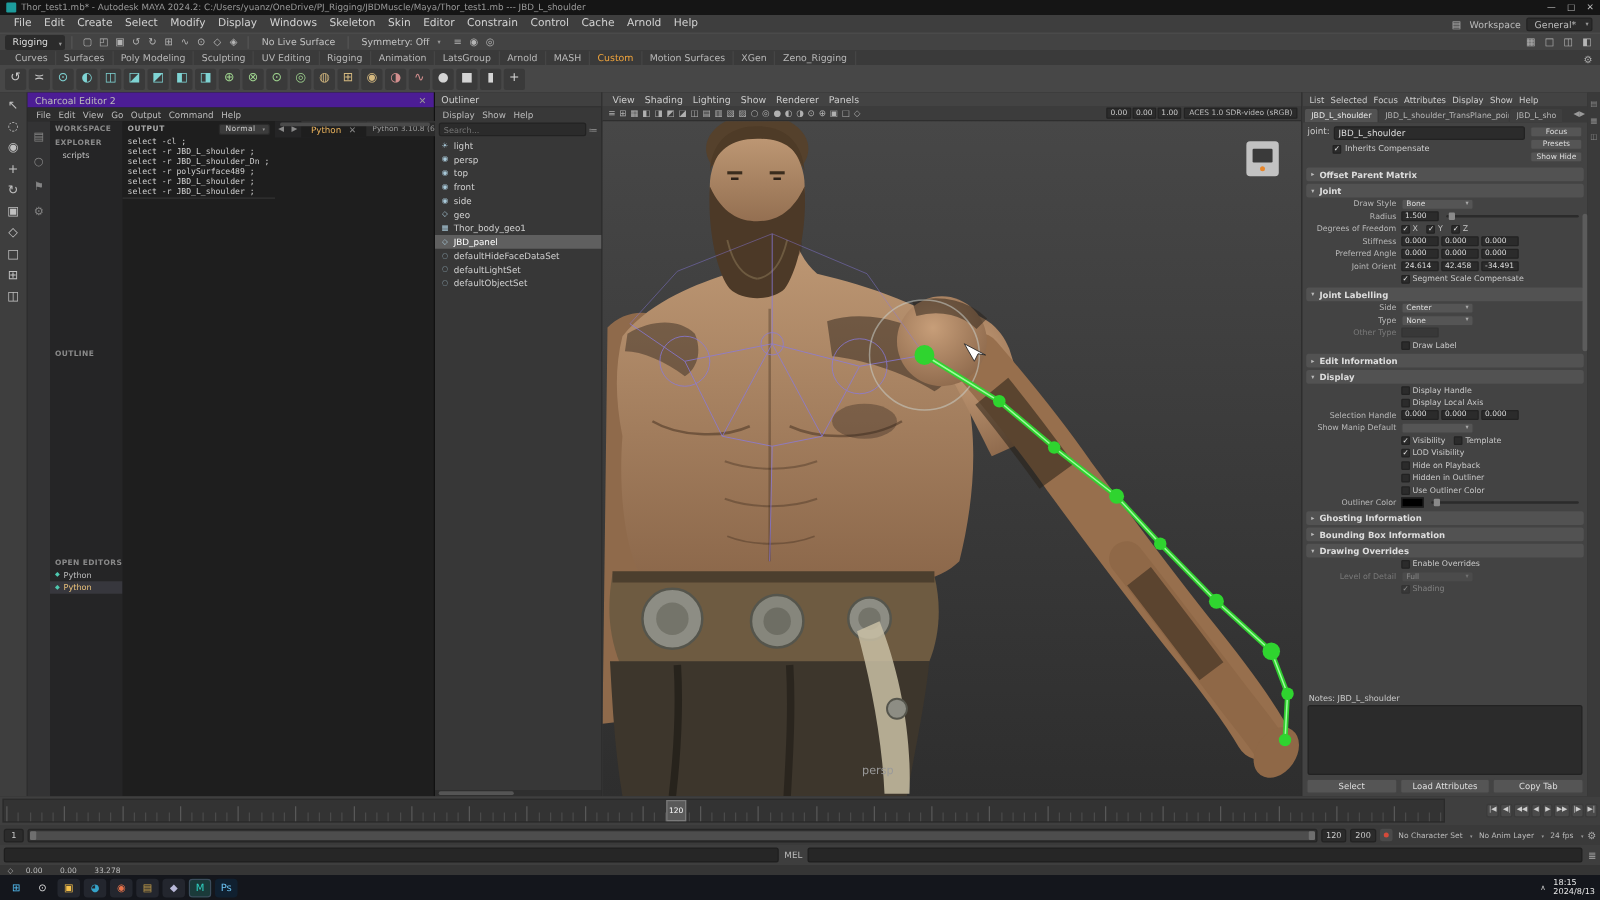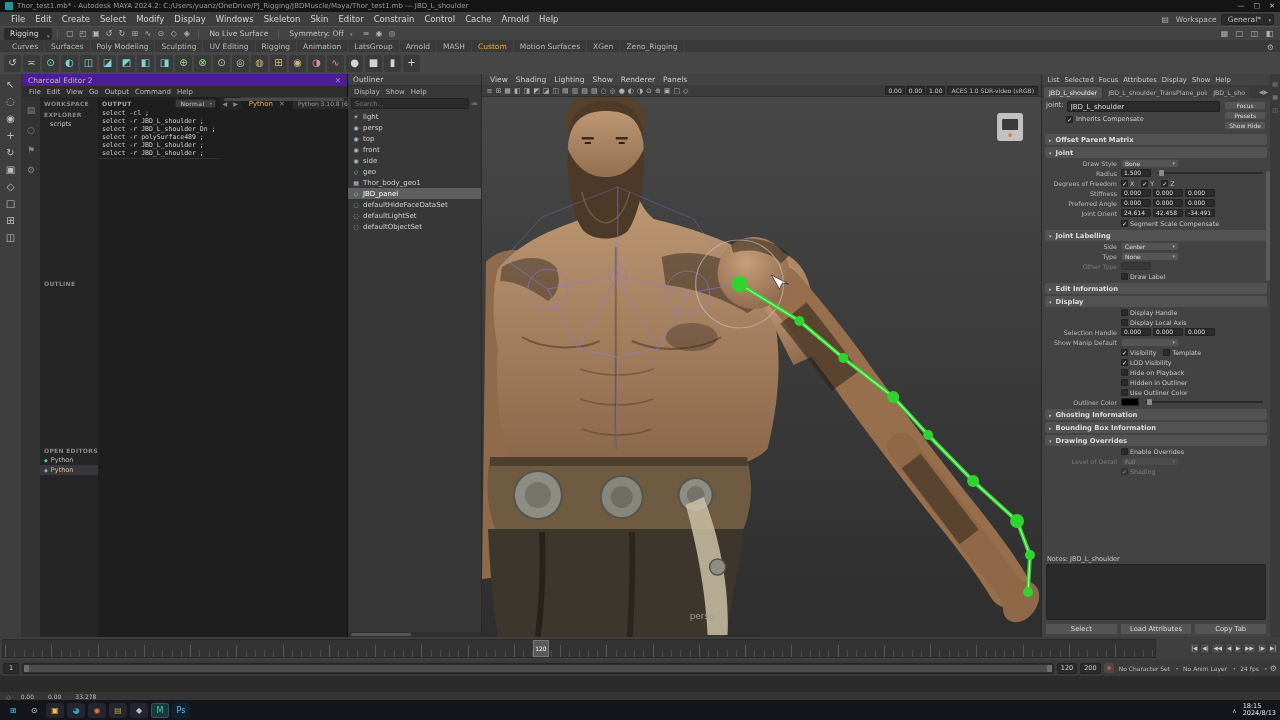--- a/index.html
+++ b/index.html
@@ -1029,20 +1029,26 @@
     </div>
     <span class="rs-field">120</span>
     <span class="rs-field">200</span>
     <span class="autokey"></span>
     <span class="rs-label">No Character Set</span>
     <span class="rs-label">No Anim Layer</span>
     <span class="rs-label">24 fps</span>
     <span class="gear">⚙</span>
   </div>
 
+  <div id="command-line" class="abs">
+    <div class="cmd-field"></div>
+    <span class="cmd-label">MEL</span>
+    <div class="cmd-field"></div>
+    <span class="cmd-icon">≣</span>
+  </div>
 
   <div id="help-line" class="abs">
     <span>◇</span>
     <span id="help-values" style="display:flex;gap:14px">
         <span class="hv">0.00</span>
         <span class="hv">0.00</span>
         <span class="hv">33.278</span>
       </span>
   </div>
 

